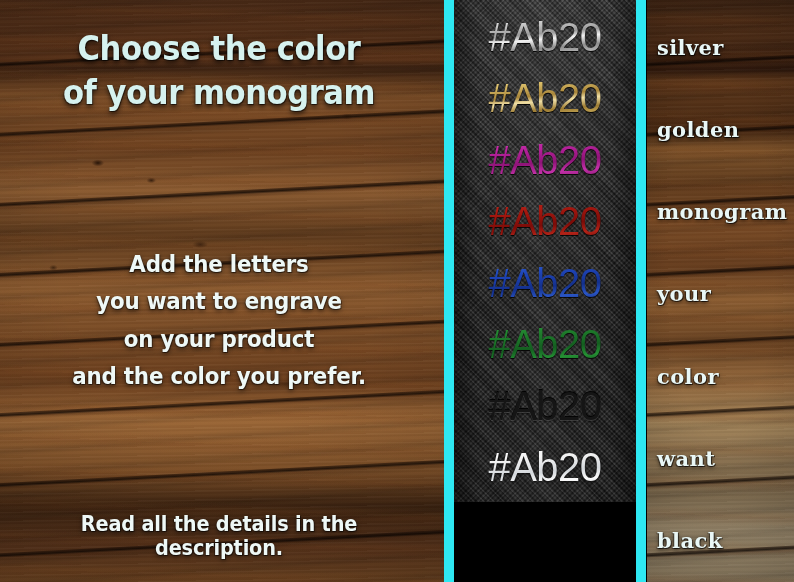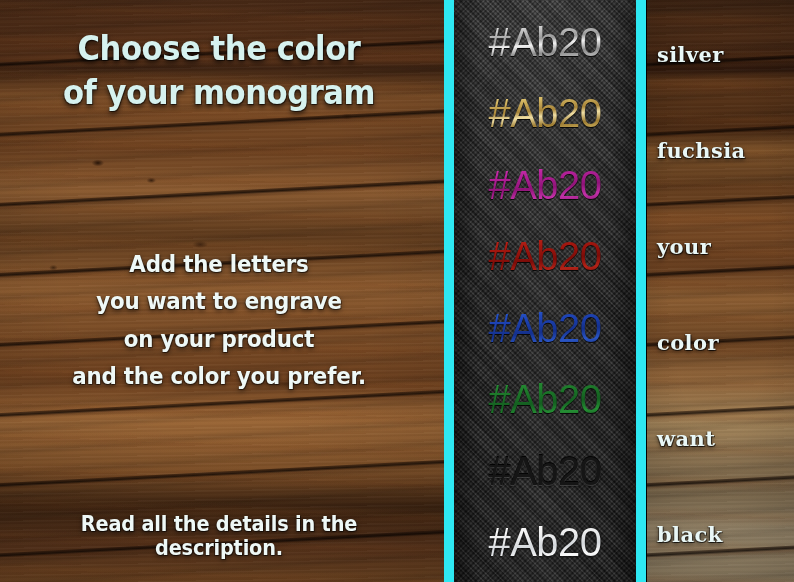--- a/index.html
+++ b/index.html
@@ -151,21 +151,21 @@
   }
   #cyan-left { left: 444px; }
   #cyan-right { left: 636px; }
 
   
   #swatch-panel {
     position: absolute;
     left: 454px;
     top: 0;
     width: 182px;
-    height: 582px;
+    height: 502px;
     z-index: 5;
     overflow: hidden;
     background: #2c2c2c;
   }
   #swatch-panel .weave {
     position: absolute;
     inset: -20px;
     background-color: #2e2e2e;
     background-image:
       repeating-linear-gradient(45deg,
@@ -442,21 +442,24 @@
     </div>
   </div>
 
   <div class="cyan-bar" id="cyan-right" style="background:#2ee8f2"></div>
 
   <div id="label-column">
     <div class="label-row">
       <span class="color-label">silver</span>
     </div>
     <div class="label-row">
-      <span class="color-label">fuchsia</span>
+      <span class="color-label">golden</span>
+    </div>
+    <div class="label-row">
+      <span class="color-label">monogram</span>
     </div>
     <div class="label-row">
       <span class="color-label">your</span>
     </div>
     <div class="label-row">
       <span class="color-label">color</span>
     </div>
     <div class="label-row">
       <span class="color-label">want</span>
     </div>

